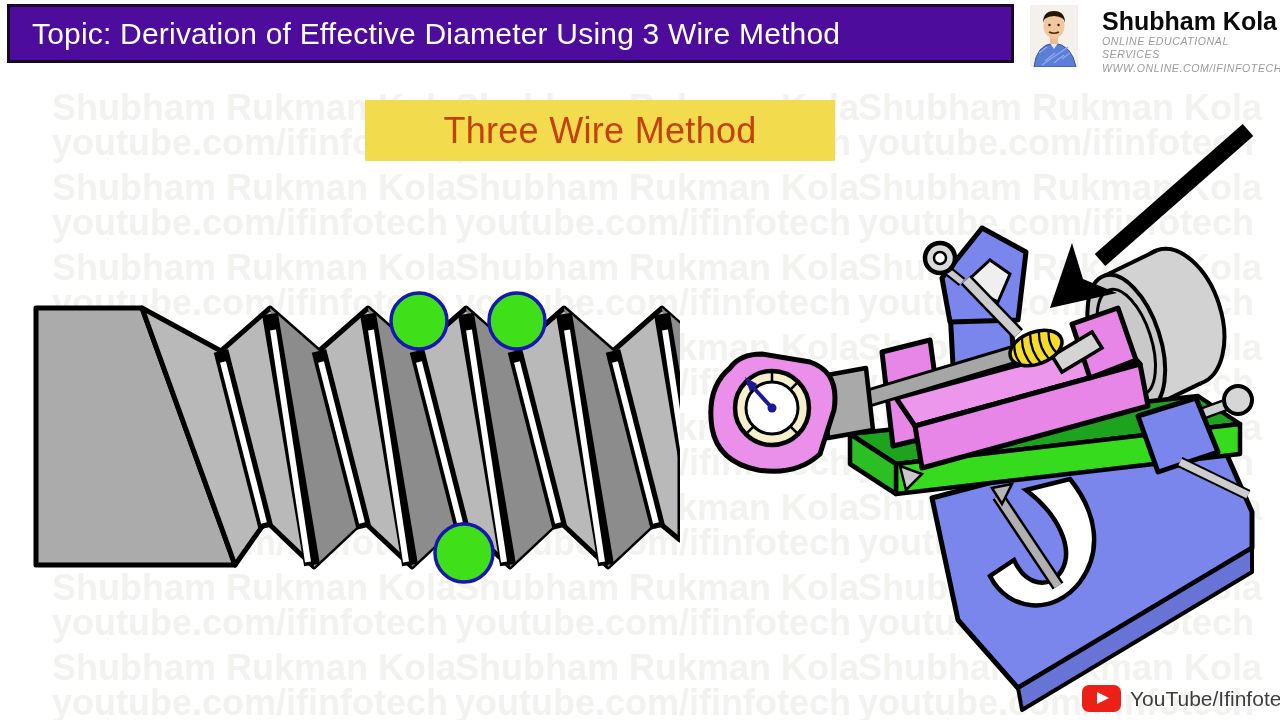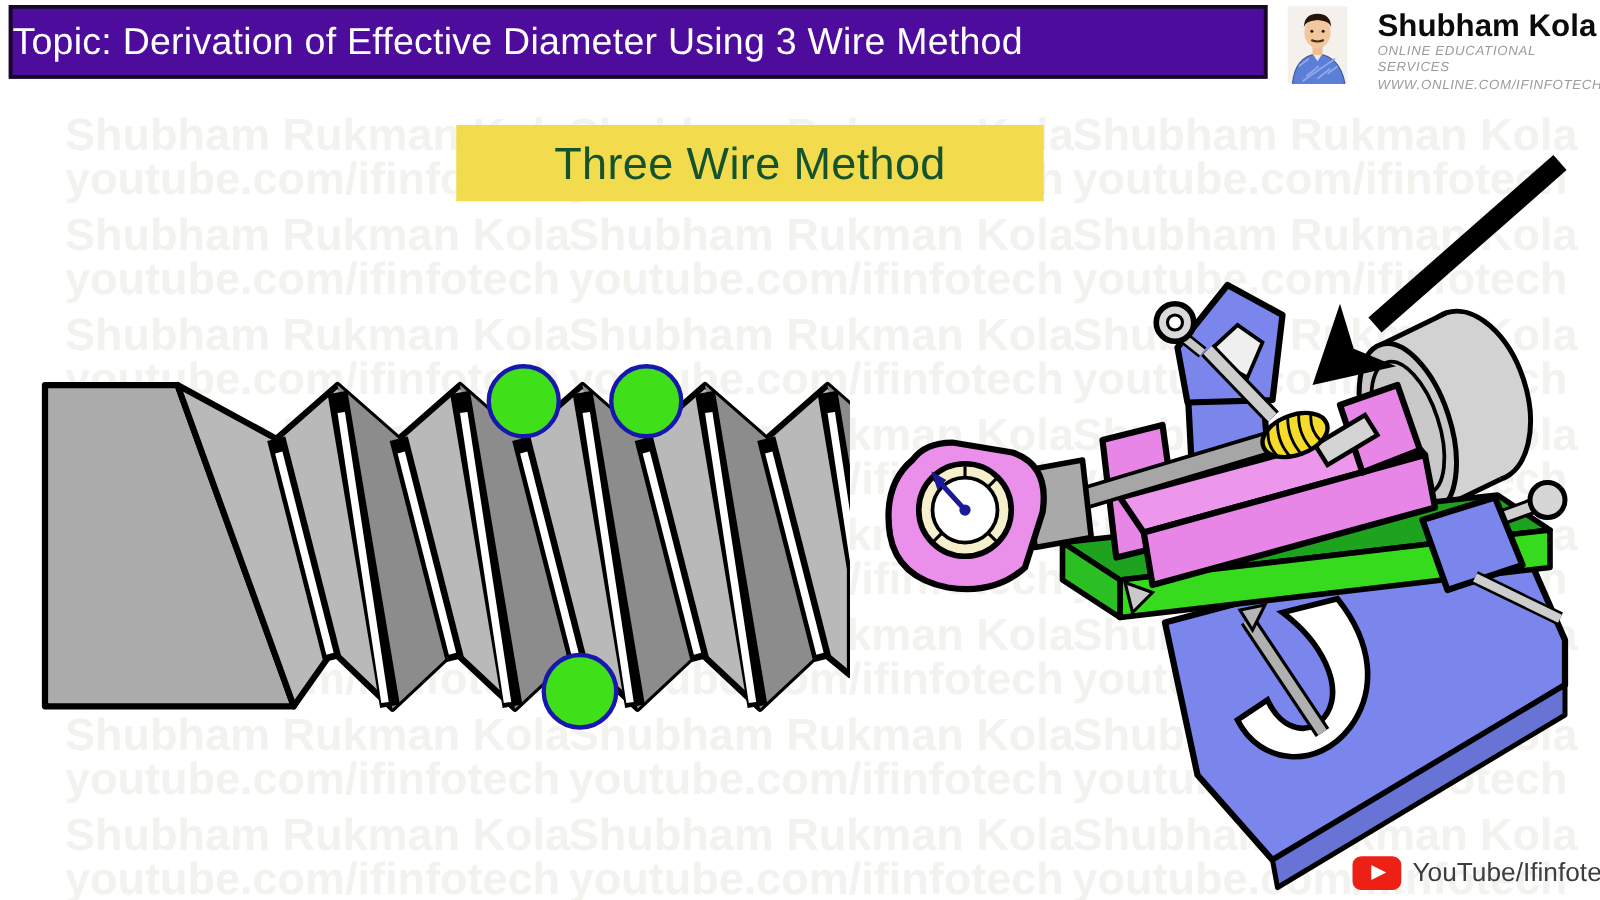--- a/index.html
+++ b/index.html
@@ -14,39 +14,39 @@
     font-weight:bold;font-size:36px;line-height:35px;
     color:#f2f2ef;letter-spacing:0px;
   }
   
   #header-bar{
     position:absolute;left:7px;top:4px;width:1007px;height:59px;
     background:#4d0c9c;border:3px solid #170827;box-sizing:border-box;
     display:flex;align-items:center;z-index:3;
   }
   #header-title{
-    color:#ffffff;font-size:30px;white-space:nowrap;
+    color:#ffffff;font-size:30px;padding-left:22px;white-space:nowrap;
     letter-spacing:0.2px;
   }
   #brand-block{
     position:absolute;left:1024px;top:2px;width:256px;height:66px;
     background:#ffffff;display:flex;z-index:3;
   }
   #brand-photo{width:48px;height:62px;margin:3px 0 0 6px;flex:none;}
   #brand-text{margin-left:24px;padding-top:6px;}
   #brand-name{font-weight:bold;font-size:25px;color:#0b0b0b;line-height:26px;}
   #brand-tagline,#brand-url{
     font-size:10.6px;color:#9b9b9b;letter-spacing:0.55px;line-height:13px;margin-top:1px;font-style:italic;
   }
   
   #slide-title-box{
     position:absolute;left:365px;top:100px;width:470px;height:61px;
     background:#f2dc4d;display:flex;align-items:center;justify-content:center;z-index:2;
   }
-  #slide-title{font-size:36px;color:#14532d;letter-spacing:0.3px;}
+  #slide-title{font-size:36px;color:#c2410c;letter-spacing:0.3px;}
   
   #thread-figure{position:absolute;left:30px;top:288px;z-index:1;}
   #machine-figure{position:absolute;left:700px;top:100px;z-index:1;}
   
   #footer-badge{position:absolute;left:1082px;top:685px;display:flex;align-items:center;z-index:3;}
   #yt-icon{
     width:39px;height:27px;background:#ed2015;border-radius:7px;position:relative;flex:none;
   }
   #yt-icon:after{
     content:"";position:absolute;left:15px;top:7px;

